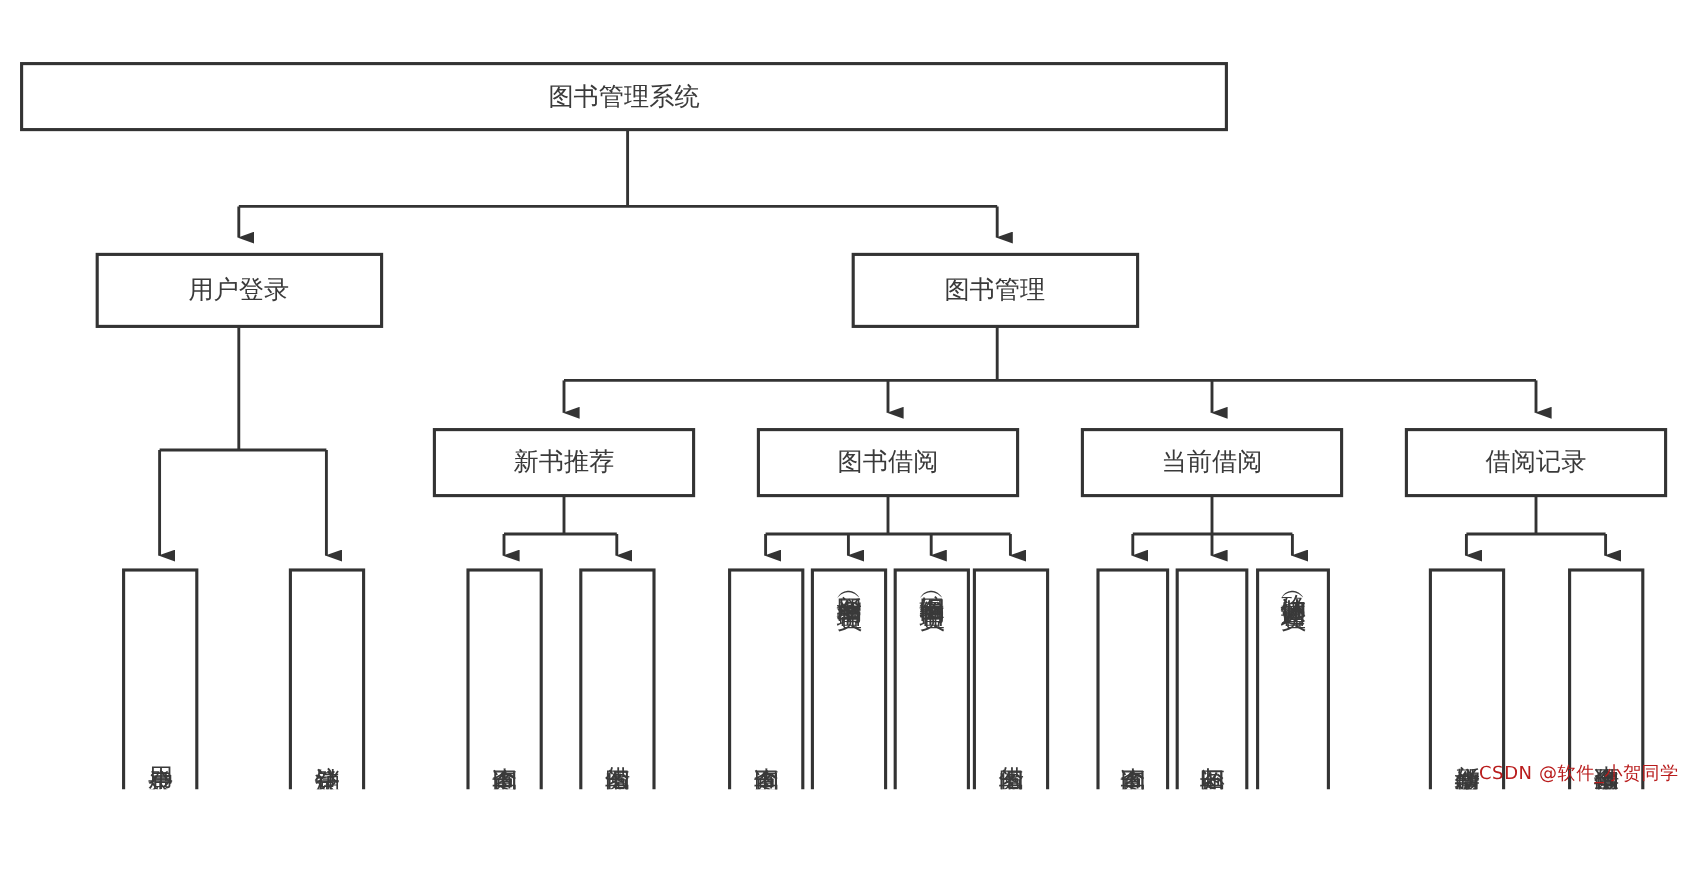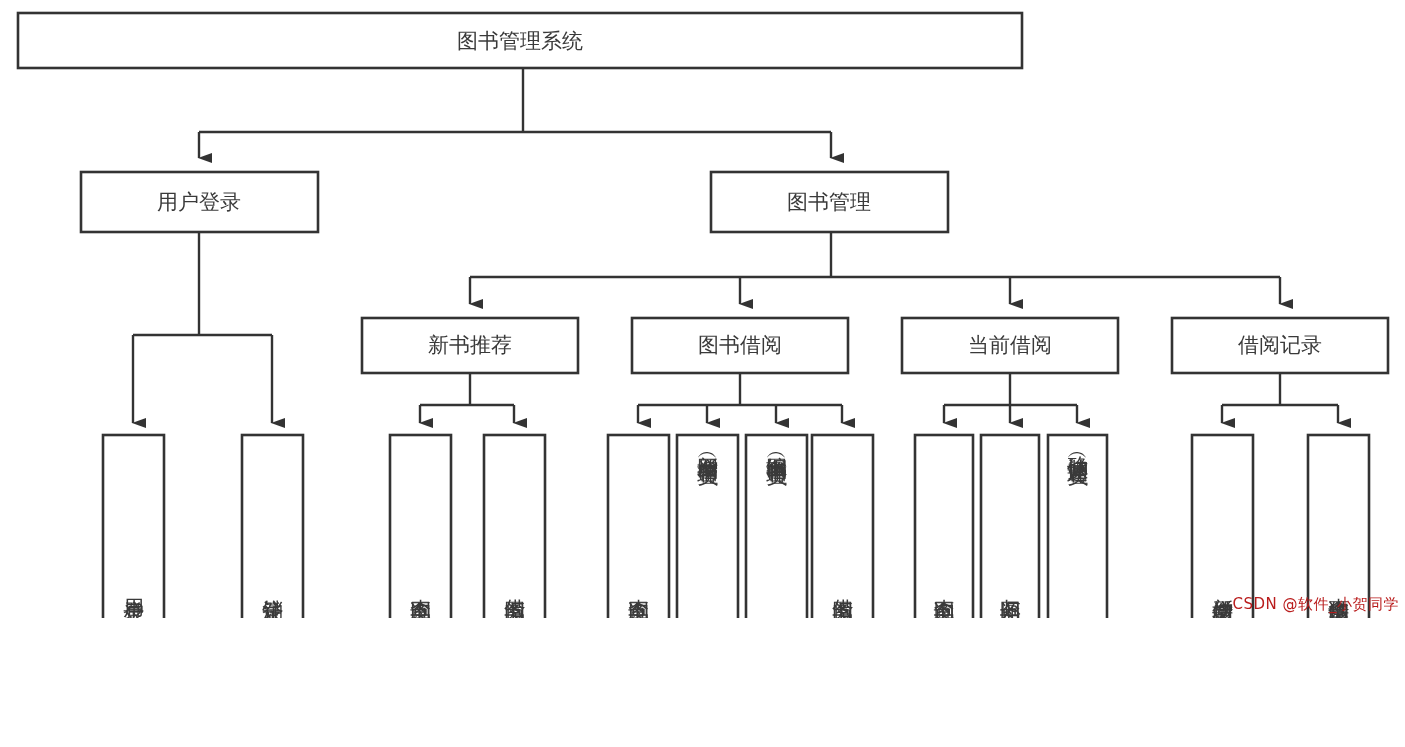--- a/index.html
+++ b/index.html
@@ -10,20 +10,21 @@
   }
   body {
     font-family: "DejaVu Sans", "Liberation Sans", sans-serif;
   }
   #diagram-root {
     position: relative;
     width: 1405px;
     height: 618px;
     background: #ffffff;
     overflow: hidden;
+    margin-top: 40px;
   }
   svg.canvas {
     position: absolute;
     left: 0;
     top: 0;
     width: 1405px;
     height: 747px;
     display: block;
   }
   .node-rect {

